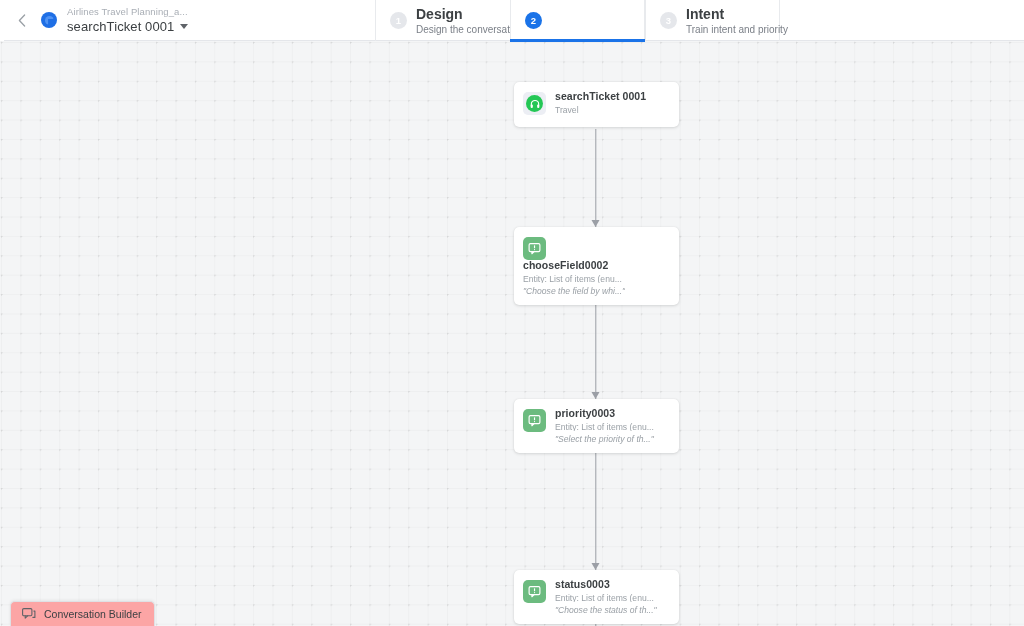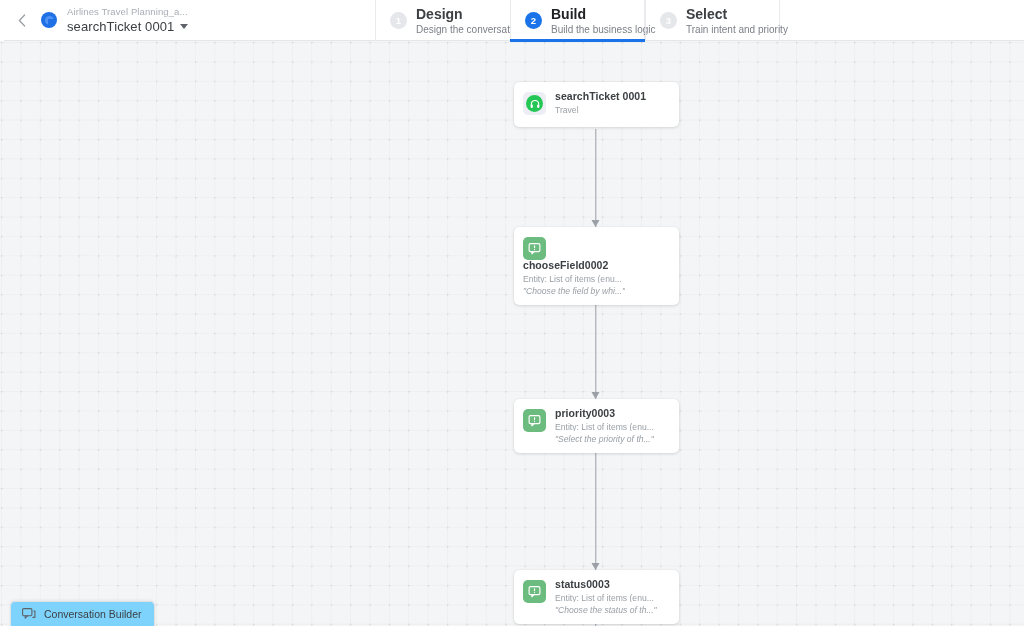--- a/index.html
+++ b/index.html
@@ -263,21 +263,21 @@
     overflow: hidden;
     text-overflow: ellipsis;
   }
 
   
   .bottom-tab {
     position: absolute;
     left: 10px;
     bottom: 0;
     height: 25px;
-    background: #7dd3fc;
+    background: #fca5a5;
     border: 1px solid #dfe1e5;
     border-bottom: none;
     border-radius: 5px 5px 0 0;
     display: flex;
     align-items: center;
     padding: 0 13px 0 11px;
     box-shadow: 0 -1px 3px rgba(60,64,67,0.08);
     cursor: pointer;
     z-index: 15;
   }
@@ -325,30 +325,26 @@
       <div class="step">
         <div class="step-badge">1</div>
         <div class="step-text">
           <div class="step-title">Design</div>
           <div class="step-sub">Design the conversation flow</div>
         </div>
       </div>
 
       <div class="step active">
         <div class="step-badge">2</div>
-        <div class="step-text">
-          <div class="step-title">Build</div>
-          <div class="step-sub">Build the business logic</div>
-        </div>
       </div>
 
       <div class="step">
         <div class="step-badge">3</div>
         <div class="step-text">
-          <div class="step-title">Select</div>
+          <div class="step-title">Intent</div>
           <div class="step-sub">Train intent and priority</div>
         </div>
       </div>
 
     </div>
   </div>
 
   <div class="canvas">
     <div id="connector-layer">
         <div class="connector" style="top: 88px; height: 98px;"></div>

